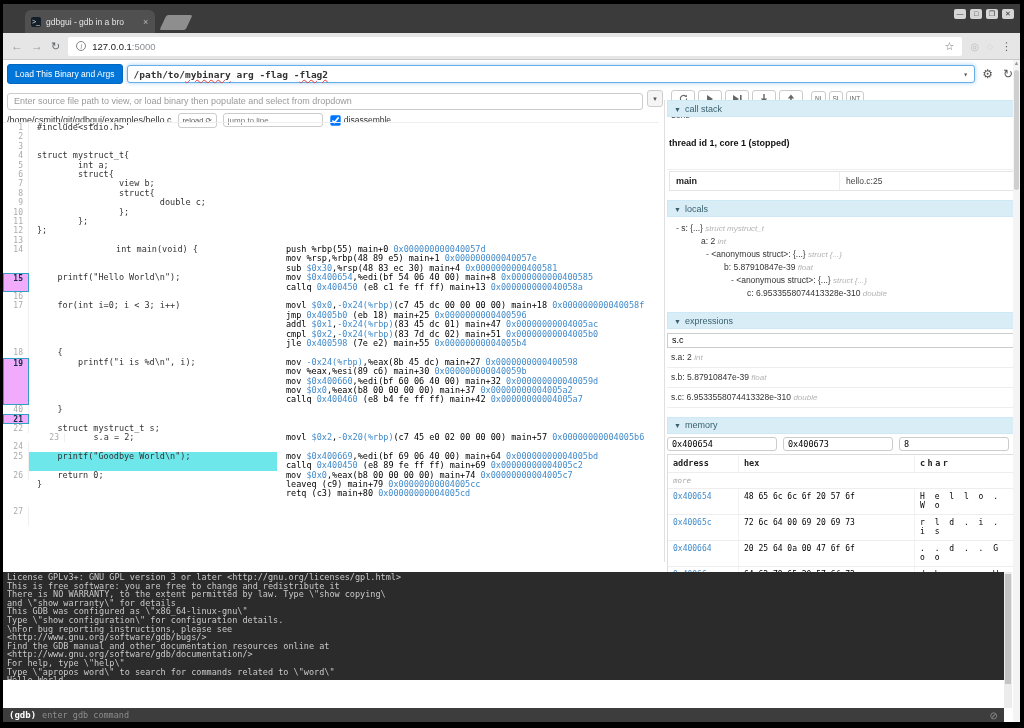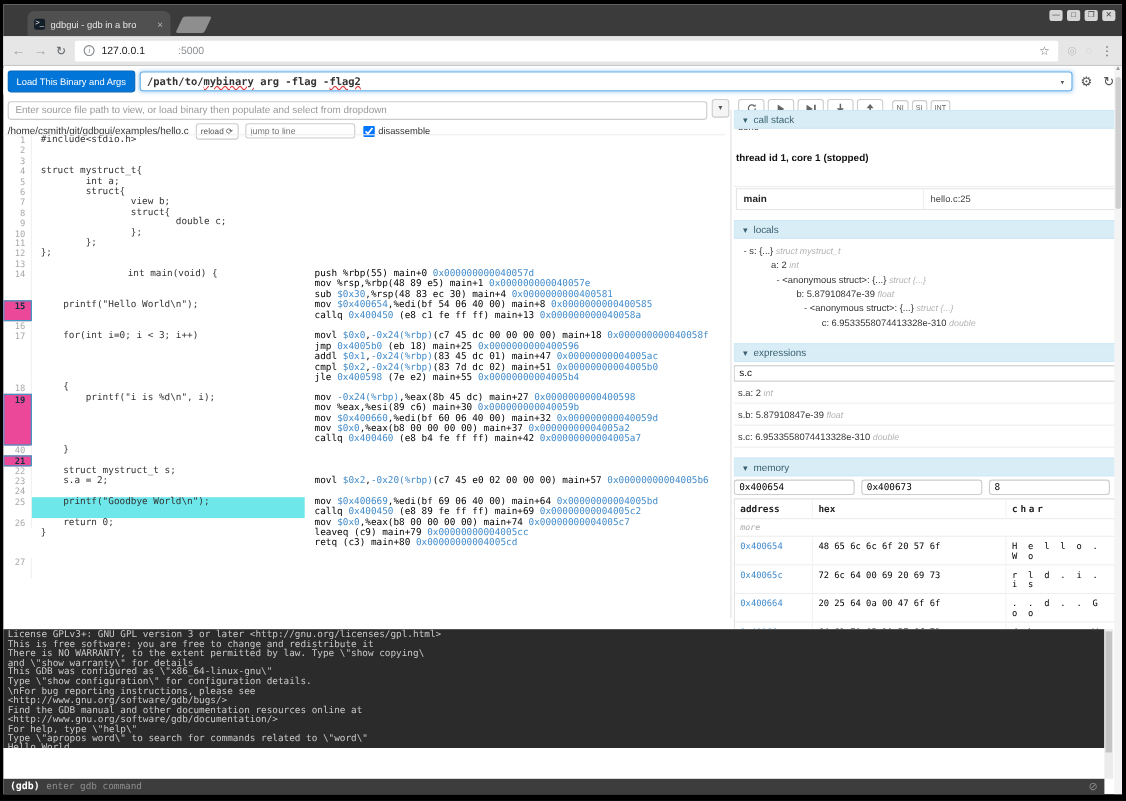--- a/index.html
+++ b/index.html
@@ -22,21 +22,21 @@
                  font-size:7px; line-height:10px; text-align:center; }
   .navbar { position:absolute; top:29px; left:0; right:0; height:27px; background:#e6e6e6;
             border-bottom:1px solid #c8c8c8; display:flex; align-items:center; padding:0 8px; gap:8px; }
   .nav-ico { color:#9aa0a6; font-size:12px; }
   .nav-reload { color:#5f6368; font-size:11px; }
   .urlbar { flex:1; height:19px; background:#fff; border-radius:2px; display:flex; align-items:center;
             padding:0 8px; gap:6px; }
   .url-info { width:10px; height:10px; border:1px solid #80868b; border-radius:50%; color:#80868b;
               font-size:7px; line-height:9px; text-align:center; font-style:italic; }
   .url-host { font-size:9.5px; color:#202124; }
-  .url-port { font-size:9.5px; color:#8a8f94;margin-left:30px; }
+  .url-port { font-size:9.5px; color:#8a8f94; }
   .url-star { color:#757575; font-size:11px; }
   .dim-ico { color:#b9bdc1; font-size:10px; }
   .kebab { color:#5f6368; font-size:11px; letter-spacing:0; }
 
   
   .gdb-top { position:absolute; top:58px; left:0; right:0; height:24px; display:flex;
              align-items:center; padding:0 4px; gap:4px; background:#fff; }
   .btn-load { background:#0275d8; color:#fff; font-size:8.5px; border:1px solid #0267bf;
               border-radius:3px; padding:4px 7px; white-space:nowrap; }
   .bin-input { flex:1; height:18px; border:1px solid #66afe9; border-radius:3px;
@@ -72,21 +72,21 @@
   .ctl-sm { border:1px solid #ccc; border-radius:3px; background:#fff; font-size:6.5px; color:#666;
             padding:3px 3px; }
   .status-done { font-size:8.5px; color:#444; margin-top:3px; }
 
   
   .src-pane { position:absolute; top:118px; left:0; width:656px; height:450px; overflow:hidden;
               border-top:1px solid #eee; font-family:"DejaVu Sans Mono", monospace; }
   .src-row { position:relative; display:flex; }
   .gut { width:26px; flex:none; text-align:right; padding-right:5px; color:#aaa; font-size:8px;
          line-height:9.4px; border-right:1px solid #f0f0f0; }
-  .gut.bp { background:#ec4899; border:1px solid #2f9fc4; color:#103040; font-weight:bold; }
+  .gut.bp { background:#f0abfc; border:1px solid #2f9fc4; color:#103040; font-weight:bold; }
   .src-txt { white-space:pre; font-size:8.5px; line-height:9.4px; color:#333; padding-left:8px;
              width:248px; flex:none; }
   .src-row.cur .src-txt { background:#6ee7ea; }
   .asm { position:absolute; left:283px; top:0; white-space:pre; font-size:8.5px; line-height:9.4px;
          color:#000; }
   .asm .addr { color:#428bca; }
 
   
   .rpanel { position:absolute; top:96px; left:664px; width:350px; height:472px; overflow:hidden; }
   .panel { margin-bottom:9px; }
@@ -341,21 +341,21 @@
         <div class="src-txt" style="height: 9.4px;">    }</div>
       </div>
       <div class="src-row" style="height: 9.4px;">
         <div class="gut bp" style="height: 9.4px;">21</div>
         <div class="src-txt" style="height: 9.4px;"></div>
       </div>
       <div class="src-row" style="height: 9.4px;">
         <div class="gut" style="height: 9.4px;">22</div>
         <div class="src-txt" style="height: 9.4px;">    struct mystruct_t s;</div>
       </div>
-      <div class="src-row" style="height: 9.4px;">
+      <div class="src-row" style="height: 9.4px; padding-left: 36px;">
         <div class="gut" style="height: 9.4px;">23</div>
         <div class="src-txt" style="height: 9.4px;">    s.a = 2;</div>
         <div class="asm">movl <span class="addr">$0x2</span>,<span class="addr">-0x20(%rbp)</span>(c7 45 e0 02 00 00 00) main+57 <span class="addr">0x00000000004005b6</span></div>
       </div>
       <div class="src-row" style="height: 9.4px;">
         <div class="gut" style="height: 9.4px;">24</div>
         <div class="src-txt" style="height: 9.4px;"></div>
       </div>
       <div class="src-row cur" style="height: 18.8px;">
         <div class="gut" style="height: 18.8px;">25</div>

